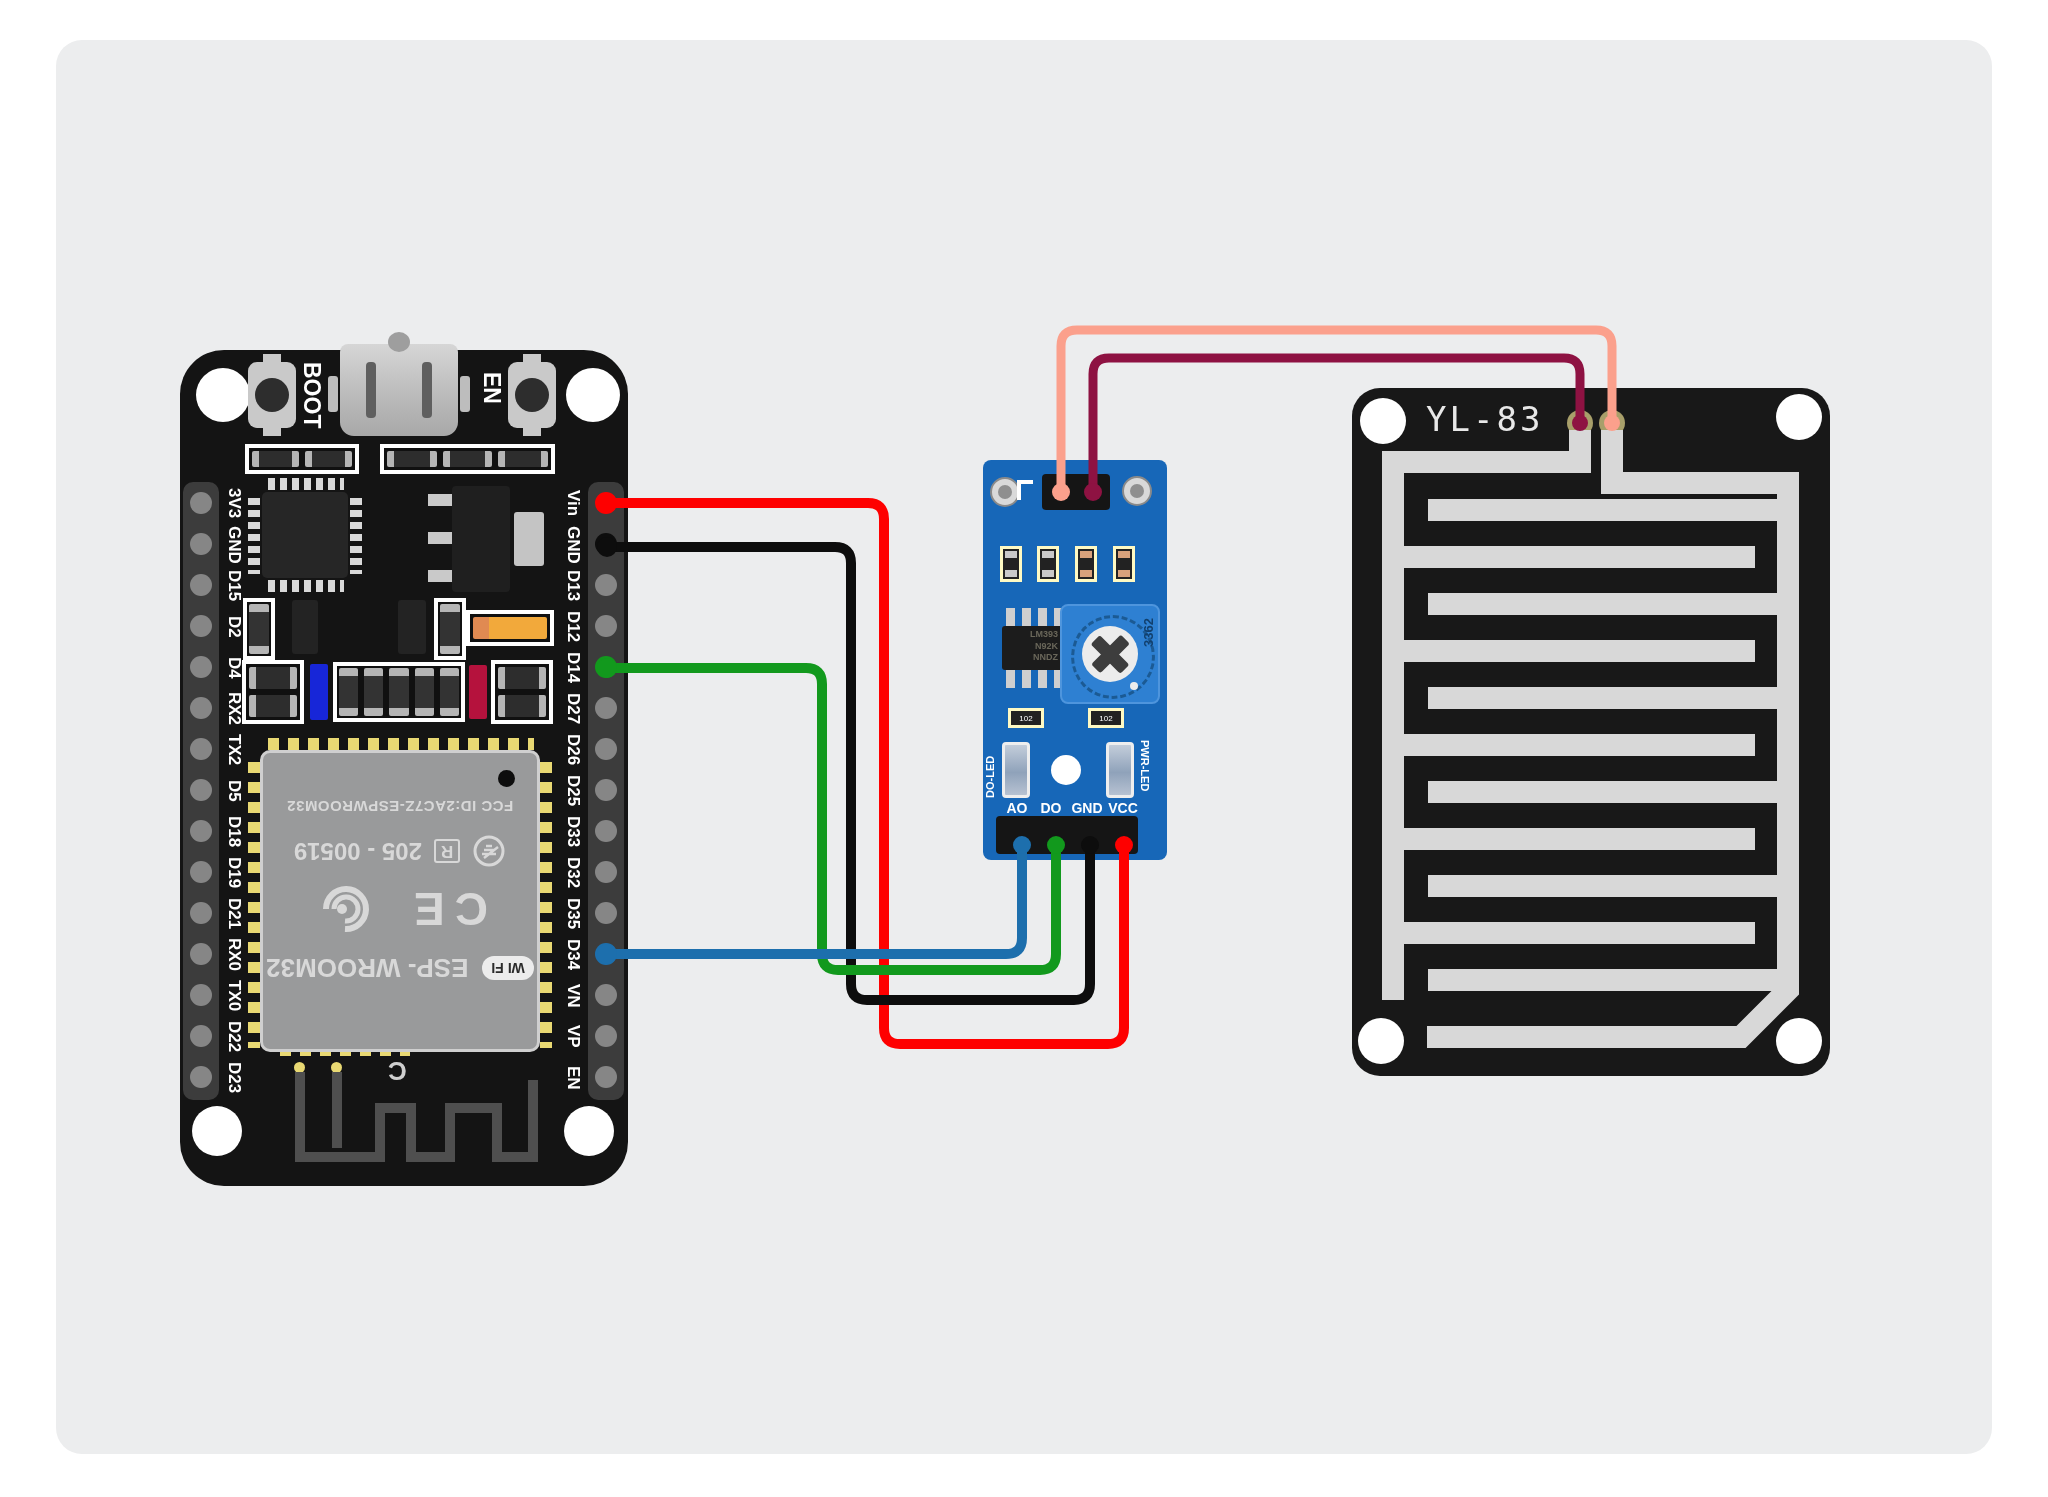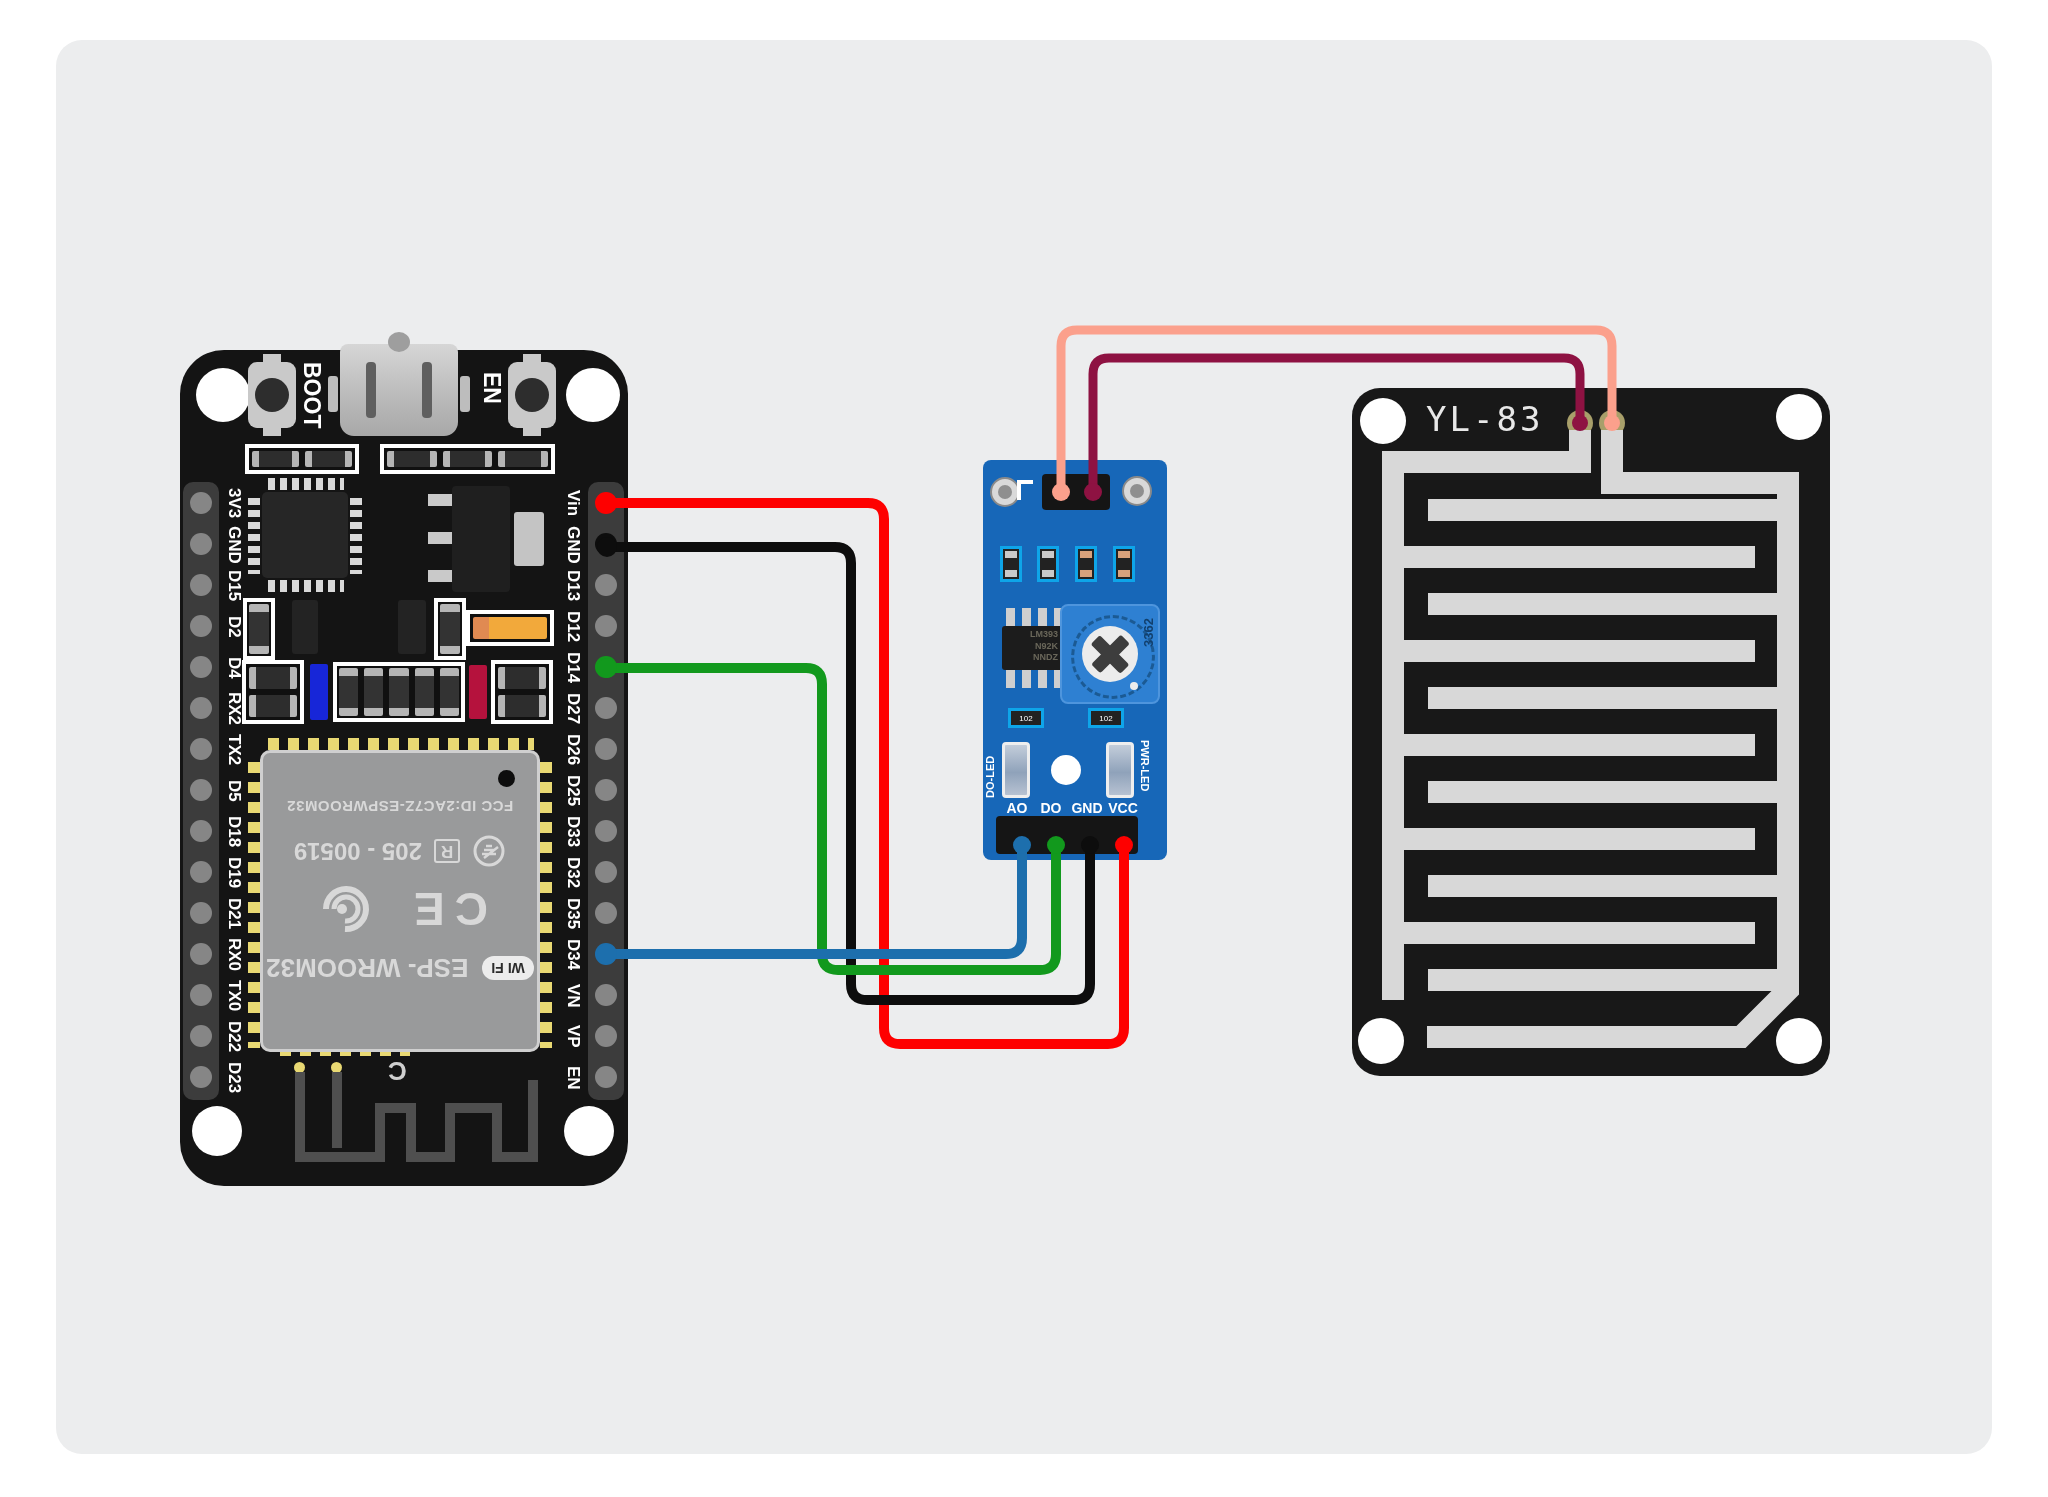--- a/index.html
+++ b/index.html
@@ -37,21 +37,21 @@
   .rbox{border:2px solid #d8d8d8;font-weight:bold;font-size:17px;padding:0 5px;border-radius:3px;}
   .wifi-badge{background:#ececec;color:#2b2b2b;border-radius:16px;padding:4px 9px;font-size:14px;font-weight:bold;}
   .brand{color:#3f5490;font-family:"Liberation Serif", serif;font-weight:bold;}
   .tagline{color:#787878;letter-spacing:3px;}
 
   
   .sensor-pcb{left:983px;top:460px;width:184px;height:400px;background:#1767b8;border-radius:8px;}
   .screw{position:absolute;width:30px;height:30px;border-radius:50%;background:#d9d9d9;border:2px solid #8a8a8a;box-sizing:border-box;}
   .screw::after{content:"";position:absolute;left:6px;top:6px;width:14px;height:14px;border-radius:50%;background:#8f8f8f;}
   .blackhdr{position:absolute;background:#151515;border-radius:4px;}
-  .smdr{position:absolute;border:3px solid #0ea5e9;background:#222;box-sizing:border-box;}
+  .smdr{position:absolute;border:3px solid #fef9c3;background:#222;box-sizing:border-box;}
   .smdr i{position:absolute;left:2px;right:2px;height:7px;background:#c9c9c9;}
   .pot{position:absolute;background:#2e80d2;border-radius:8px;border:2px solid #4e95dd;box-sizing:border-box;}
   .pot .ticks{position:absolute;left:50%;top:50%;width:78px;height:78px;margin:-39px 0 0 -39px;border-radius:50%;
               border:3px dashed #1b5a94;}
   .pot .disc{position:absolute;left:50%;top:50%;width:56px;height:56px;margin:-28px 0 0 -28px;border-radius:50%;background:#ececec;}
   .pot .cx1,.pot .cx2{position:absolute;left:50%;top:50%;background:#3d3d3d;border-radius:3px;}
   .pot .cx1{width:42px;height:13px;margin:-6px 0 0 -21px;transform:rotate(45deg);}
   .pot .cx2{width:13px;height:42px;margin:-21px 0 0 -6px;transform:rotate(45deg);}
   .led{position:absolute;border:3px solid #eee;border-radius:4px;background:linear-gradient(180deg,#c3cdda,#8fa2ba 55%,#b7c2d2);box-sizing:border-box;}
   .sensor-pin-label{position:absolute;color:#fff;font-weight:bold;font-size:14px;transform:translateX(-50%);}

